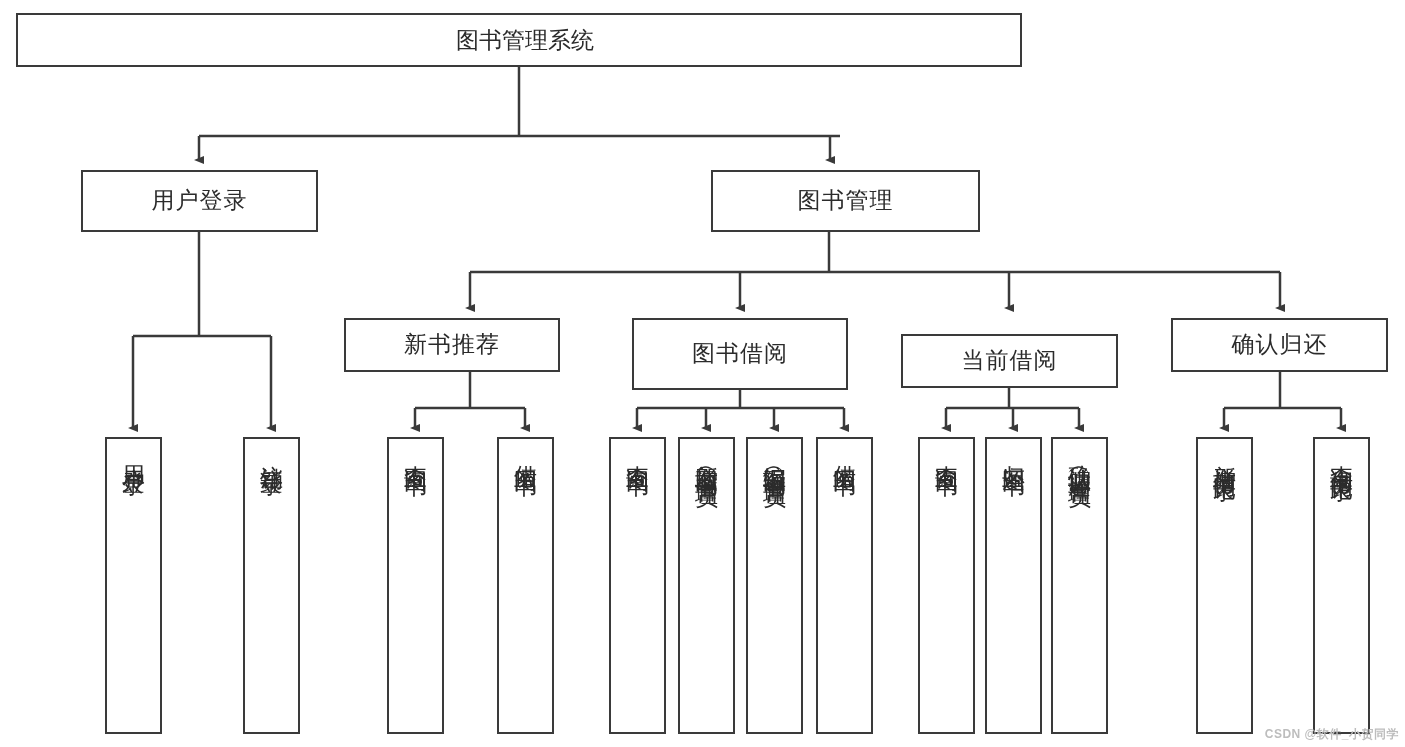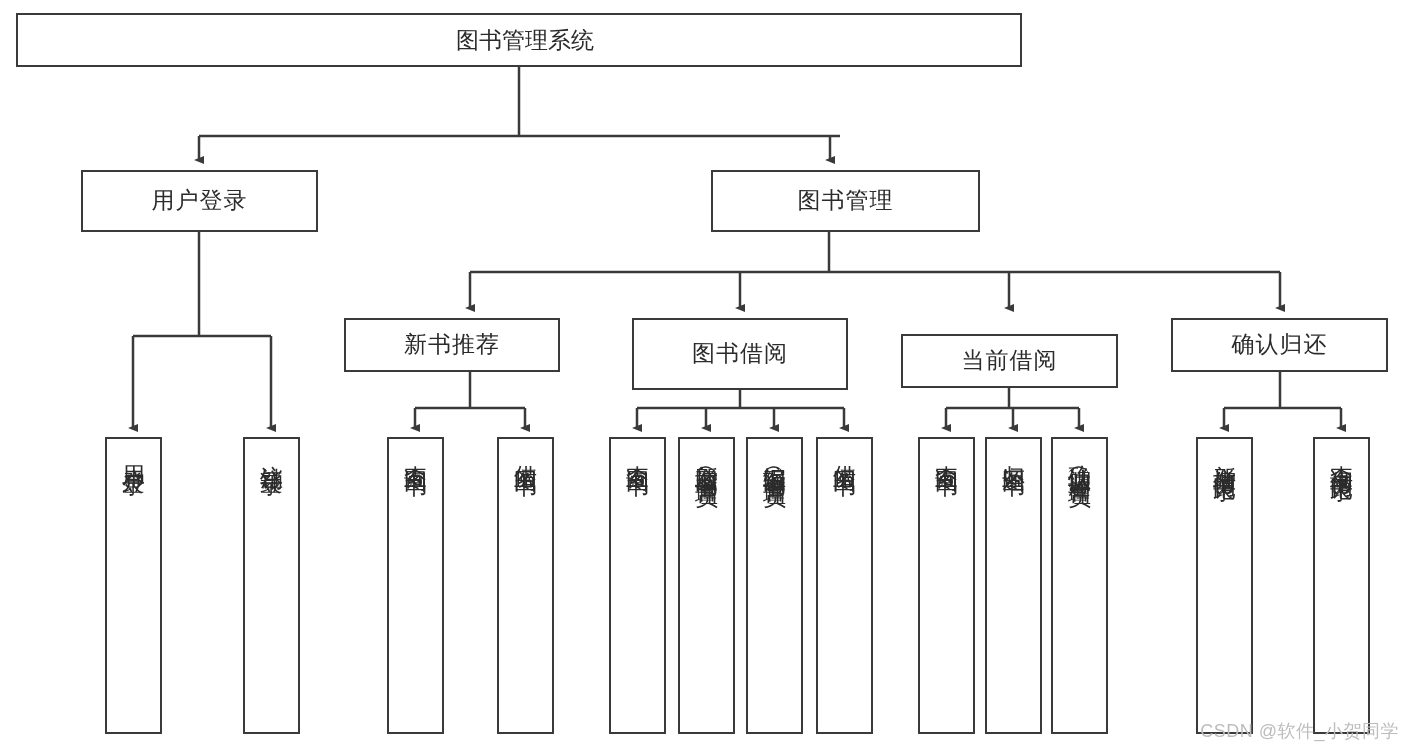--- a/index.html
+++ b/index.html
@@ -54,24 +54,25 @@
     text-orientation: upright;
     letter-spacing: 3px;
     line-height: 1.0;
     display: block;
     white-space: nowrap;
   }
   .watermark {
     position: absolute;
     right: 6px;
     bottom: 4px;
-    font-size: 18px;
+    font-size: 12px;
     color: #bdbdbd;
     letter-spacing: 0.5px;
     white-space: nowrap;
+    font-weight: bold;
   }
 </style>
 </head>
 <body>
 
 <div id="canvas">
 
   <svg class="edges" viewBox="0 0 1405 747">
     <defs>
       <marker id="arrow" markerWidth="10" markerHeight="10" refX="4" refY="5" orient="auto" markerUnits="userSpaceOnUse">

